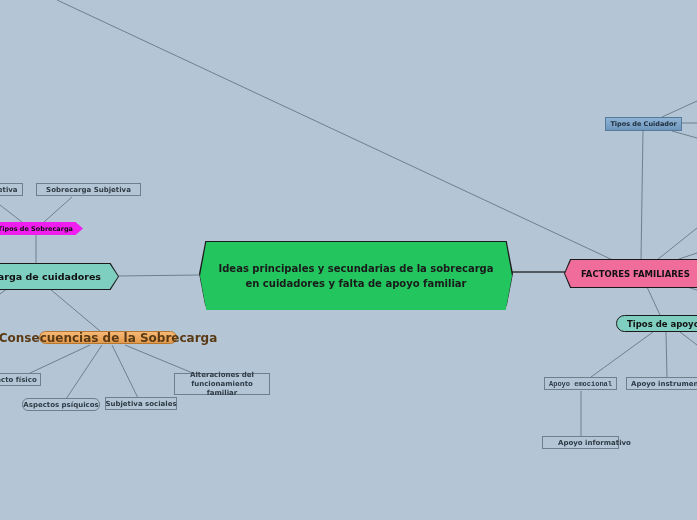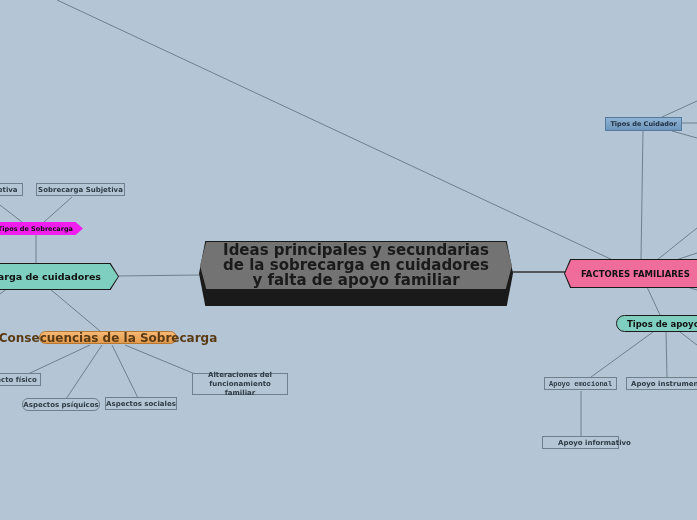--- a/index.html
+++ b/index.html
@@ -7,24 +7,24 @@
     width:697px; height:520px; overflow:hidden; position:relative;
     background:#b4c6d5;
     font-family:"DejaVu Sans", sans-serif;
   }
   svg.links { position:absolute; left:0; top:0; width:697px; height:520px; }
   .node { position:absolute; box-sizing:border-box; display:flex; align-items:center; justify-content:center; text-align:center; white-space:nowrap; }
   .box {
     background:#b4c6d5; border:1px solid #6f7f8c; color:#2e3a45;
     font-size:7px; font-weight:bold; padding:0 4px; height:13px;
   }
-  .box.two { height:22px; line-height:9px; white-space:normal;margin-left:18px; }
+  .box.two { height:22px; line-height:9px; white-space:normal; }
   .central {
-    left:200px; top:242px; width:312px; height:47px;
-    background:#737373; color:#1a1a1a; font-size:15px; font-weight:bold; line-height:15px;
+    left:200px; top:242px; width:312px; height:68px;
+    background:#22c55e; color:#1a1a1a; font-size:10px; font-weight:bold; line-height:15px;
     clip-path:polygon(2% 0, 98% 0, 100% 50%, 98% 100%, 2% 100%, 0 50%);
     white-space:normal; padding:0 18px;
   }
   .central-border {
     position:absolute; left:199px; top:241px; width:314px; height:65px; background:#1a1a1a;
     clip-path:polygon(2% 0, 98% 0, 100% 50%, 98% 100%, 2% 100%, 0 50%);
   }
   .teal-main {
     left:-20px; top:264px; width:138px; height:25px;
     background:#7fcfc0; color:#111; font-size:9.5px; font-weight:bold;
@@ -96,26 +96,26 @@
 </svg>
 
 <div class="central-border"></div>
 <div class="node central">Ideas principales y secundarias de la sobrecarga en cuidadores y falta de apoyo familiar</div>
 
 <div class="teal-border"></div>
 <div class="node teal-main">carga de cuidadores</div>
 
 <div class="node magenta">Tipos de Sobrecarga</div>
 <div class="node box" style="left:-10px; top:183px; width:33px;">jetiva</div>
-<div class="node box" style="left:36px; top:183px; width:89px;">Sobrecarga Subjetiva</div>
+<div class="node box" style="left:36px; top:183px; width:105px;">Sobrecarga Subjetiva</div>
 
 <div class="node orange">Consecuencias de la Sobrecarga</div>
 <div class="node box" style="left:-8px; top:373px; width:49px;">ecto físico</div>
 <div class="node box" style="left:22px; top:398px; width:78px;border-radius:6px;">Aspectos psíquicos</div>
-<div class="node box" style="left:105px; top:397px; width:72px;">Aspectos sociales</div>
+<div class="node box" style="left:105px; top:397px; width:72px;">Subjetiva sociales</div>
 <div class="node box two" style="left:174px; top:373px; width:96px;">Alteraciones del funcionamiento familiar</div>
 
 <div class="pink-border"></div>
 <div class="node pink">FACTORES FAMILIARES</div>
 
 <div class="node blue">Tipos de Cuidador</div>
 
 <div class="node teal-pill">Tipos de apoyo</div>
 <div class="node box" style="left:544px; top:377px; width:73px;font-family:Liberation Mono, monospace;">Apoyo emocional</div>
 <div class="node box" style="left:626px; top:377px; width:90px; justify-content:flex-start;">Apoyo instrumenta</div>

